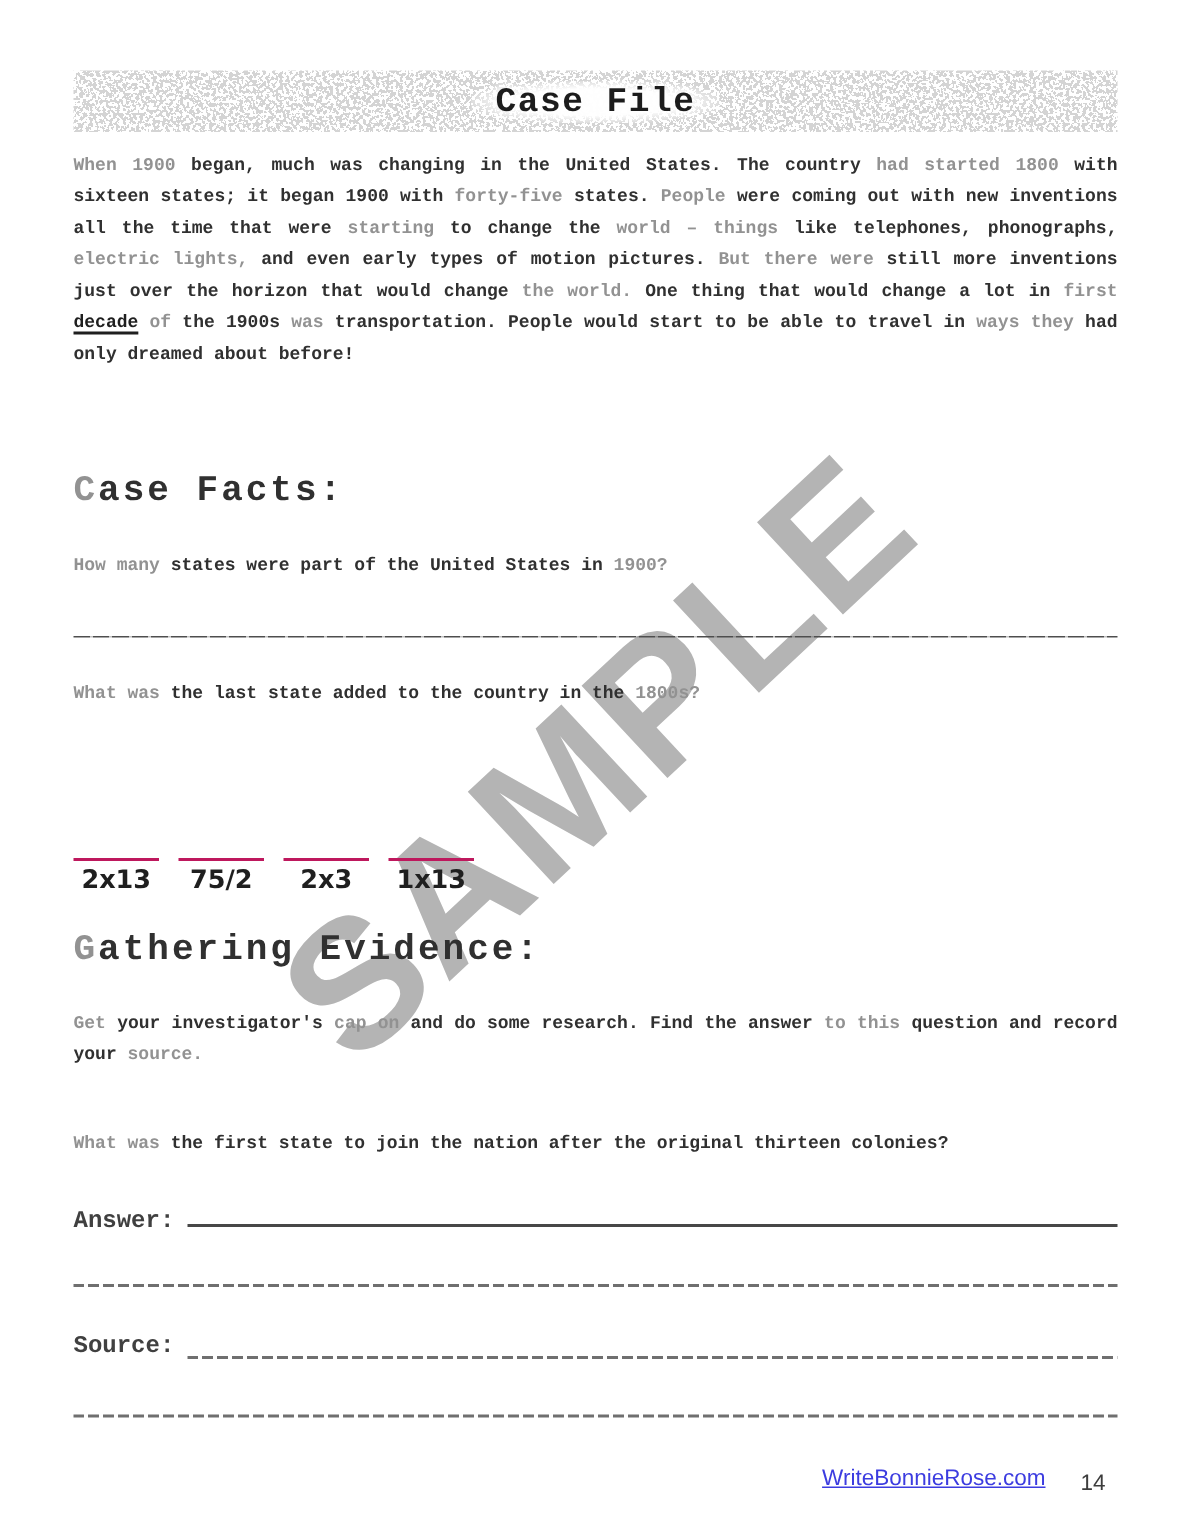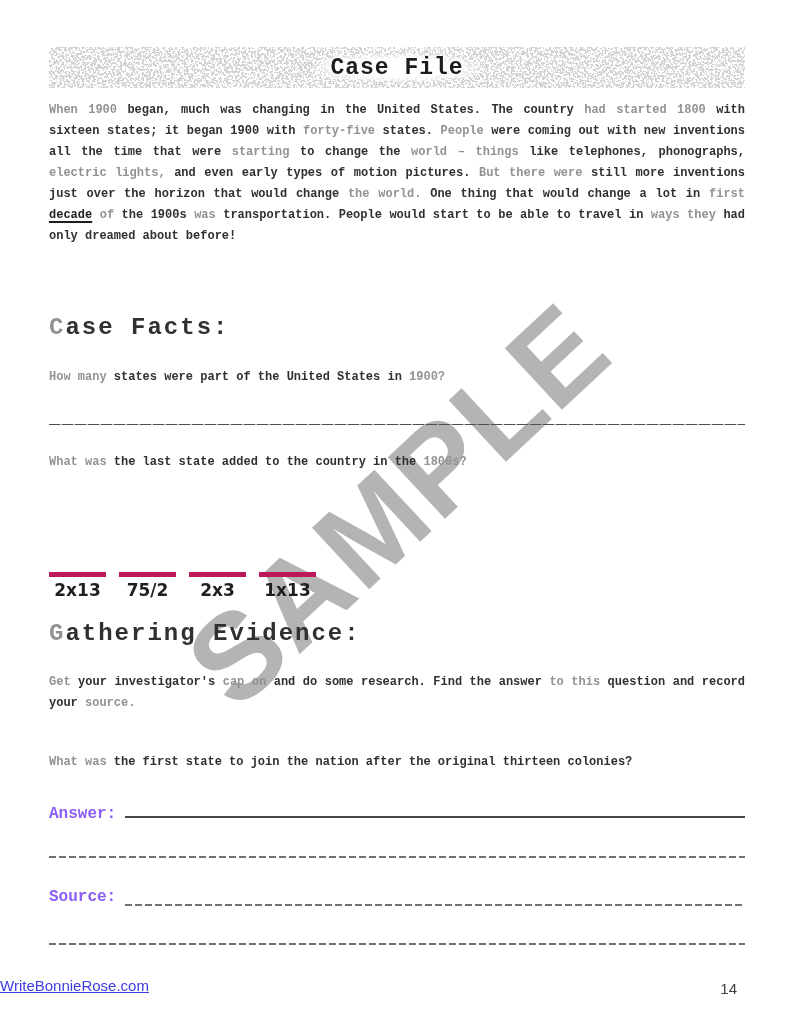--- a/index.html
+++ b/index.html
@@ -91,50 +91,50 @@
   .rule-dashed {
     height: 2px;
     background: repeating-linear-gradient(90deg, #6f6f6f 0 7px, transparent 7px 10px);
   }
   .line1 { top: 424px; }
   .line2 { top: 856px; }
   .line3 { top: 943px; }
 
   .label-row { display: flex; align-items: baseline; }
   .label-row .lbl {
-    font-size: 16px; font-weight: 700; color: #8b5cf6; white-space: nowrap;
+    font-size: 16px; font-weight: 700; color: #404040; white-space: nowrap;
   }
   .fill-solid {
     flex: 1; margin-left: 9px; height: 17px;
     border-bottom: 2px solid #474747;
   }
   .fill-dashed {
     flex: 1; margin-left: 9px; height: 17px;
     background: repeating-linear-gradient(90deg, #6f6f6f 0 7px, transparent 7px 10px) bottom / 100% 2px no-repeat;
   }
   .answer-row { top: 801px; }
   .source-row { top: 888px; align-items: center; }
 
   
   .math-row { top: 572px; display: flex; gap: 13px; }
   .prob {
     width: 57px;
-    border-top: 5px solid #be185d;
+    border-top: 2px solid #be185d;
     padding-top: 3px;
     text-align: center;
     font-family: "DejaVu Sans", sans-serif;
     font-weight: 700;
     font-size: 17px;
     color: #1f1f1f;
   }
 
   
   .footer-link-wrap {
     position: absolute; left: 0; top: 977px; width: 697px;
-    text-align: left; z-index: 1;
+    text-align: right; z-index: 1; padding-left: 40px;
   }
   .footer-link-wrap a {
     font-family: "Liberation Sans", sans-serif;
     font-size: 15px;
     color: #3c3ce0;
     text-decoration: underline;
   }
   .page-number {
     position: absolute; right: 54px; top: 980px;
     font-family: "Liberation Sans", sans-serif;

